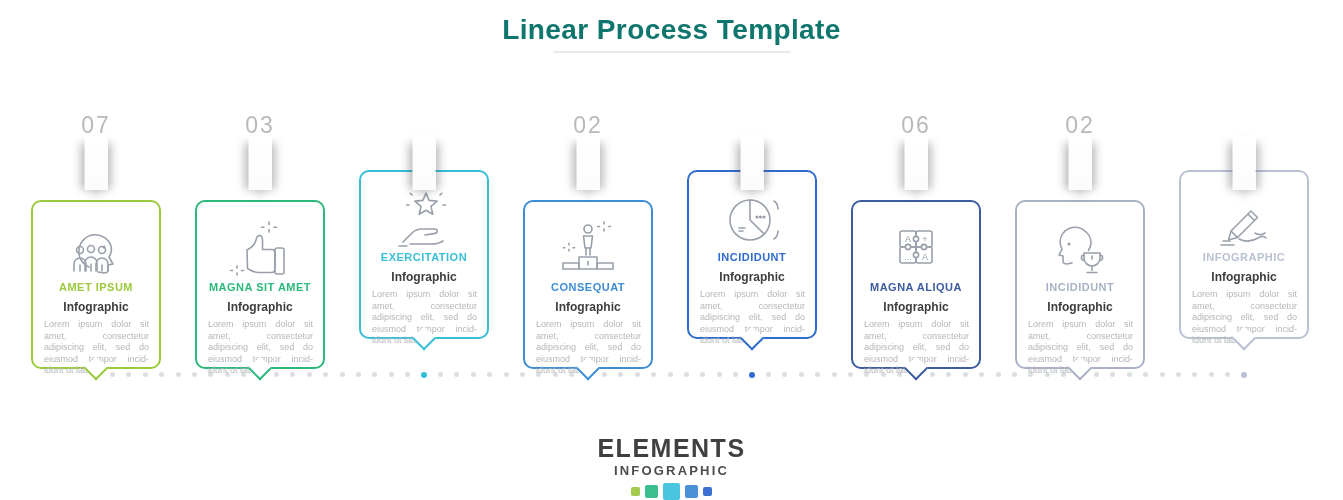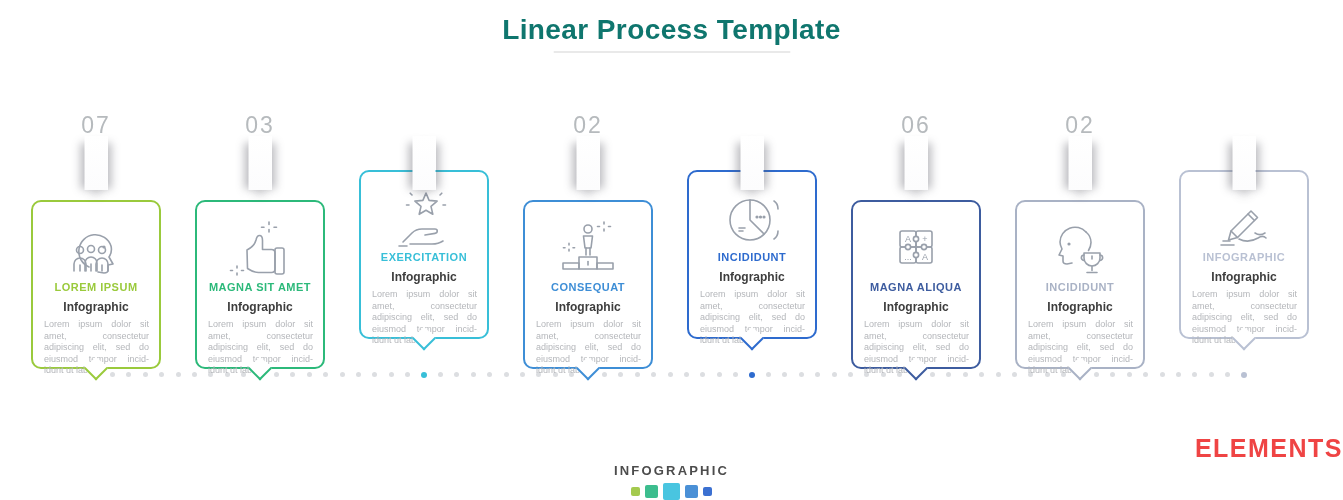--- a/index.html
+++ b/index.html
@@ -34,21 +34,21 @@
   .step-sub{font-size:12px;font-weight:700;color:#3d3d3d;text-align:center;margin-top:7px;}
   .step-body{margin:5px 10px 0 11px;font-size:9px;line-height:1.28;color:#b4b6ba;
     text-align:justify;}
 
   
   .timeline-dots{position:absolute;left:0;top:369px;width:1343px;height:8px;}
   .dot{position:absolute;border-radius:50%;}
 
   
   .footer{position:absolute;top:436px;left:0;width:100%;text-align:center;}
-  .brand-name{font-size:25px;font-weight:700;letter-spacing:1.5px;color:#ef4444;line-height:1;text-align:right;}
+  .brand-name{font-size:25px;font-weight:700;letter-spacing:1.5px;color:#404040;line-height:1;}
   .brand-sub{font-size:13px;font-weight:700;letter-spacing:2.2px;color:#4c4c4c;
     line-height:1;margin-top:3px;}
   .brand-squares{margin-top:6px;display:flex;justify-content:center;align-items:center;gap:5px;}
   .brand-square{display:inline-block;border-radius:2px;}
 </style>
 </head>
 <body>
 
 <div class="page">
 
@@ -68,21 +68,21 @@
    <circle cx="22" cy="30" r="3.5"></circle>
                 <circle cx="33" cy="29" r="3.5"></circle>
                 <circle cx="44" cy="30" r="3.5"></circle>
    <path d="M16 51v-7a6 6 0 0 1 6-6 6 6 0 0 1 6 6v7"></path>
    <path d="M27 51v-8a6 6 0 0 1 6-6 6 6 0 0 1 6 6v8"></path>
    <path d="M38 51v-7a6 6 0 0 1 6-6 6 6 0 0 1 6 6v7"></path>
    <path d="M22 45v6M33 44v7M44 45v6"></path>
               </g>
             </svg>
           </div>
-      <div class="step-title">LOREM IPSUM</div>
+      <div class="step-title">AMET IPSUM</div>
       <div class="step-sub">Infographic</div>
       <div class="step-body">Lorem ipsum dolor sit amet, consectetur adipiscing elit, sed do eiusmod tempor incid-idunt ut labore.</div>
       <div class="card-tail"></div>
     </div>
   </div>
 
   <div class="step" style="--c: #2cb97a;">
     <div class="step-number">03</div>
     <div class="step-tab"></div>
     <div class="step-card">

